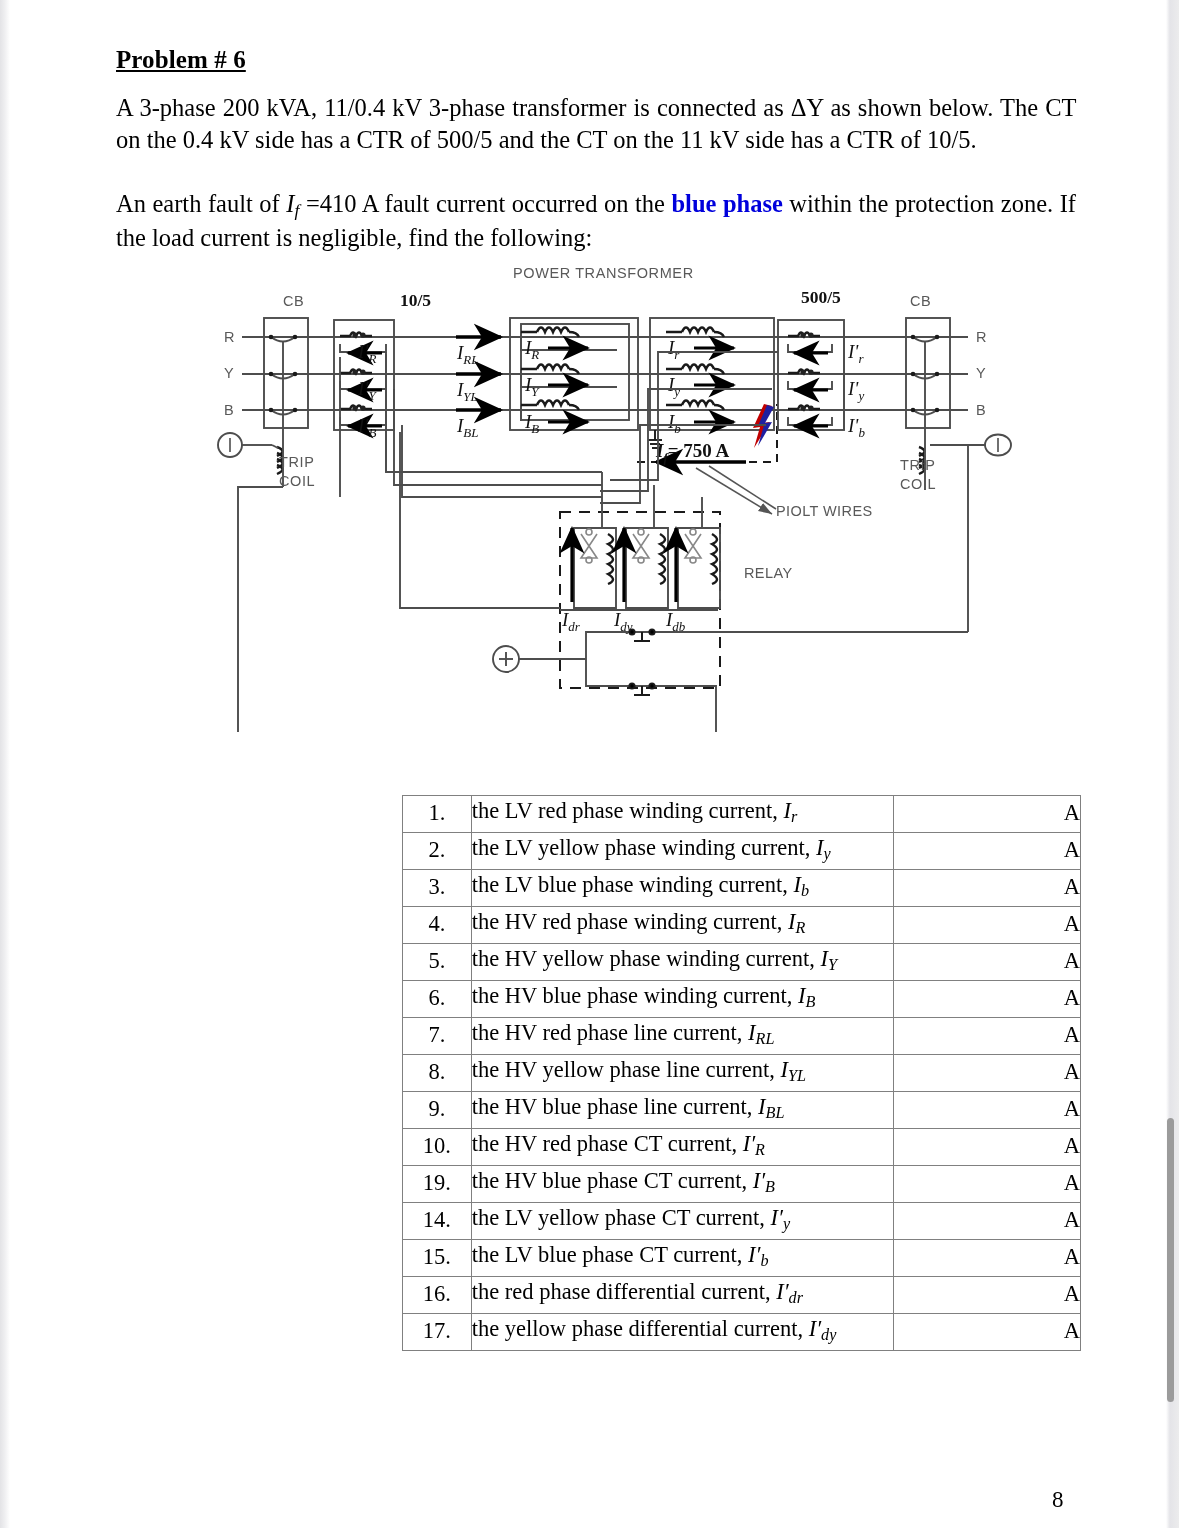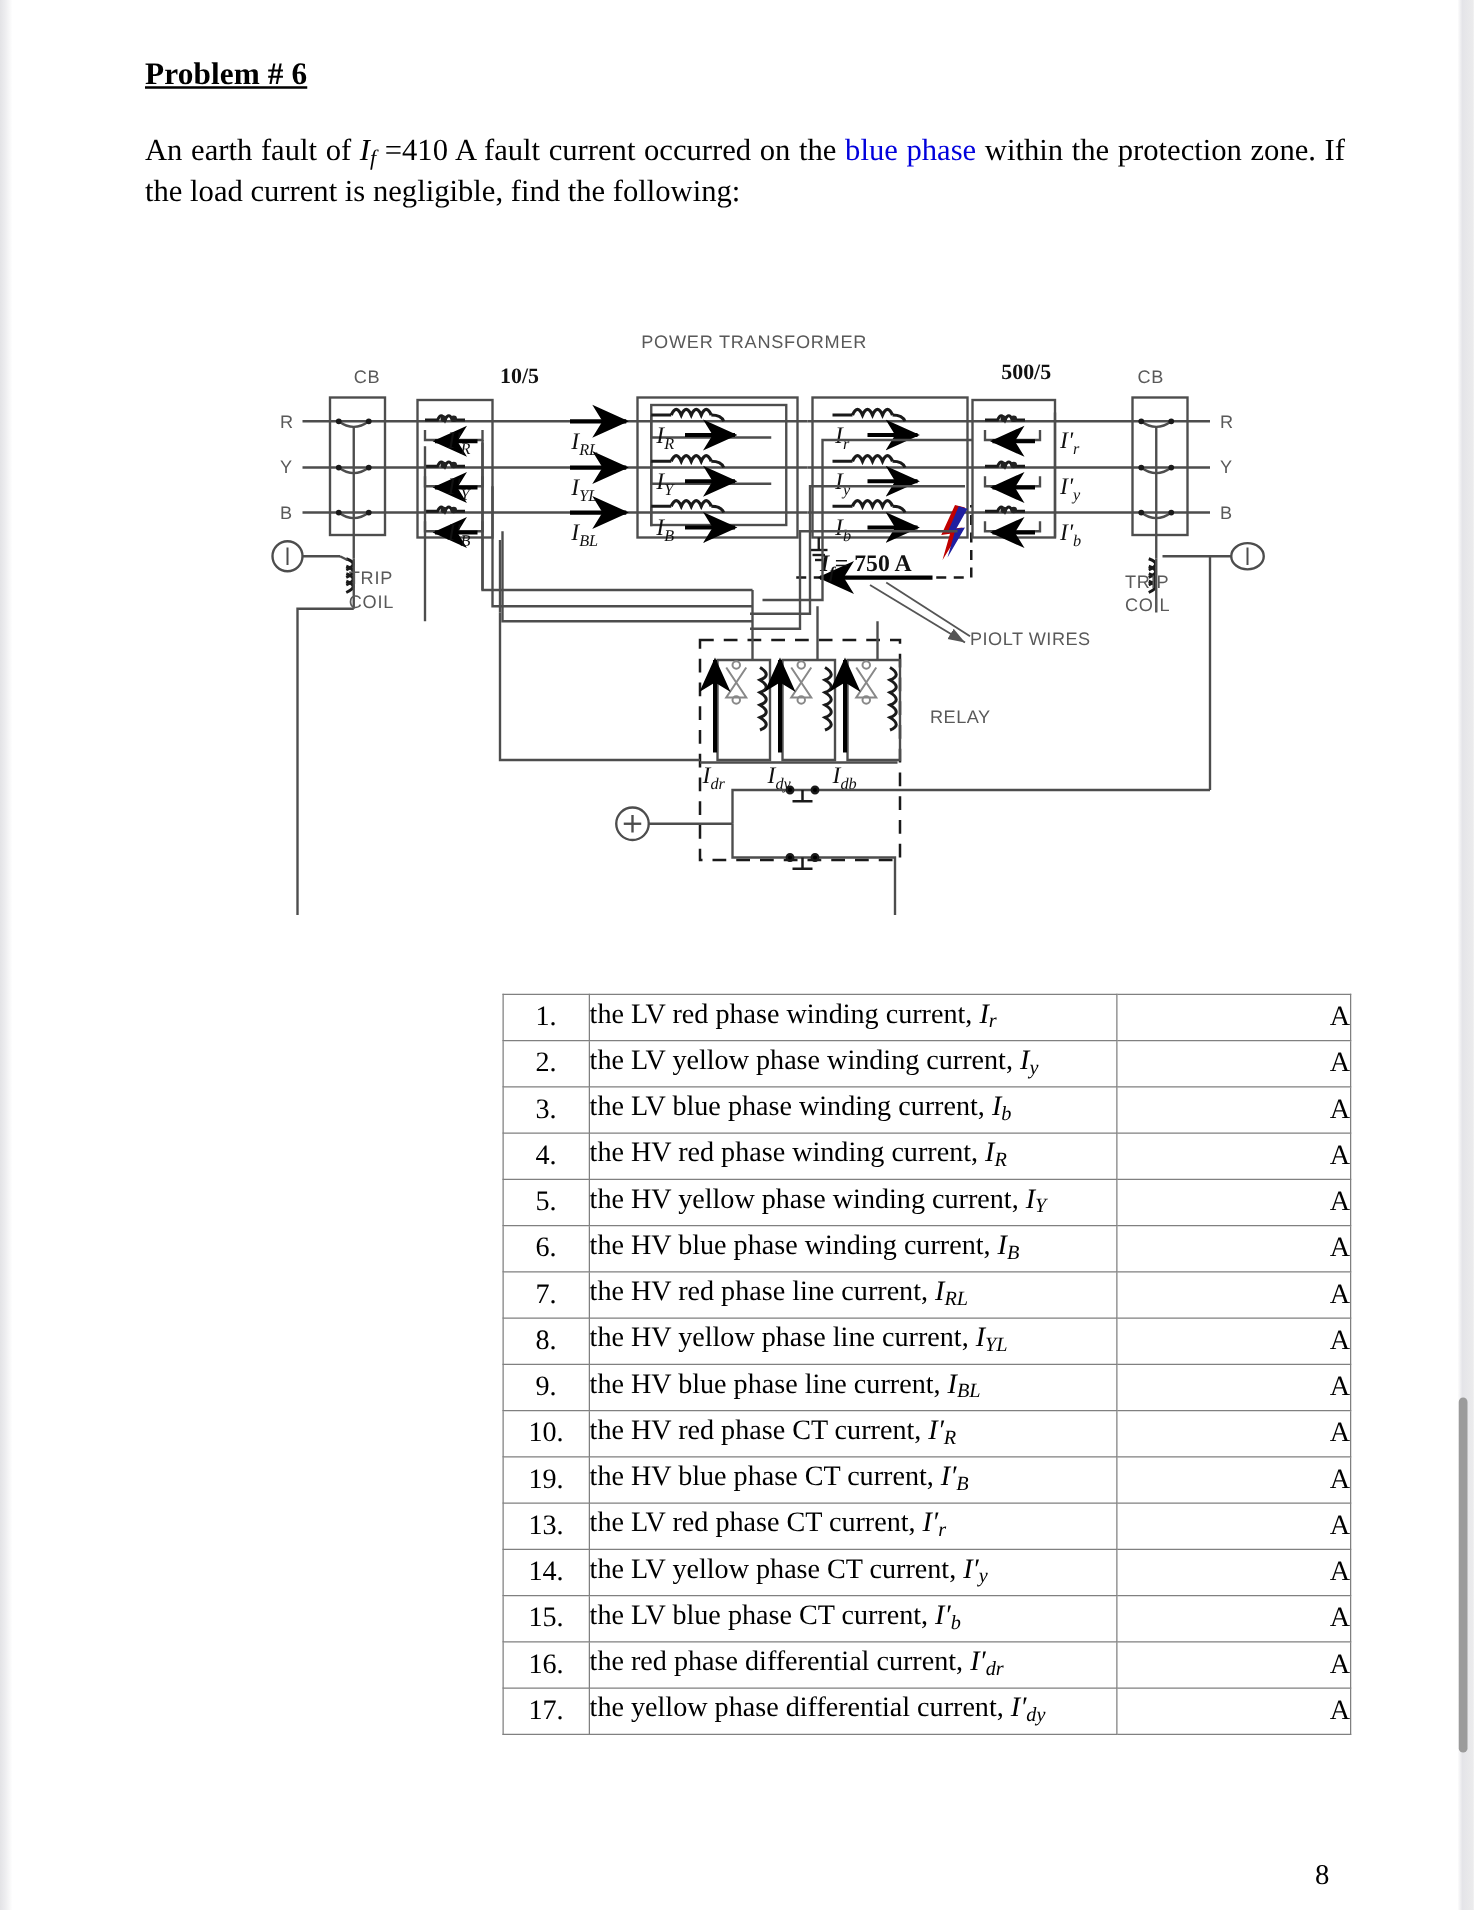--- a/index.html
+++ b/index.html
@@ -67,21 +67,21 @@
     margin: 0 0 18px 0;
     line-height: 1.1;
   }
   .para {
     font-size: 24.5px;
     line-height: 1.33;
     text-align: justify;
     margin: 0;
   }
   .para.second { margin-top: 31px; }
-  .blue-phase { color: #0000dc; font-weight: normal; }
+  .blue-phase { color: #0000dc; font-weight: bold; }
   .ital { font-style: italic; }
   .subf { font-size: 0.72em; font-style: italic; vertical-align: -0.24em; }
 
   
   #diagram-wrap {
     position: absolute;
     left: 206px;
     top: 262px;
     width: 820px;
     height: 470px;
@@ -130,20 +130,24 @@
 </head>
 <body>
 
 <div id="viewer-left-gutter"></div>
 
 <div id="page-sheet">
 
   <div id="prose">
     <div id="problem-title">Problem # 6</div>
 
+    <p class="para">
+      <span>A 3-phase 200 kVA, 11/0.4 kV 3-phase transformer is connected as ΔY as shown below. The CT</span>
+      <span>on the 0.4 kV side has a CTR of 500/5 and the CT on the 11 kV side has a CTR of 10/5.</span>
+    </p>
 
     <p class="para second">
       <span>An earth fault of </span><span class="ital">I</span><span class="subf">f</span><span> =410 A fault current occurred on the </span><span class="blue-phase">blue phase</span><span> within the protection zone.  If</span>
       <span>the load current is negligible, find the following:</span>
     </p>
   </div>
 
   <div id="diagram-wrap">
   <svg width="820" height="470" viewBox="0 0 820 470" xmlns="http://www.w3.org/2000/svg">
     <defs>
@@ -558,25 +562,20 @@
           <td class="col-num">10.</td>
           <td class="col-desc"><span>the HV red phase CT current, </span><span class="ital">I′</span><span class="subf">R</span></td>
           <td class="col-val">A</td>
         </tr>
         <tr>
           <td class="col-num">19.</td>
           <td class="col-desc"><span>the HV blue phase CT current, </span><span class="ital">I′</span><span class="subf">B</span></td>
           <td class="col-val">A</td>
         </tr>
         <tr>
-          <td class="col-num">13.</td>
-          <td class="col-desc"><span>the LV red phase CT current, </span><span class="ital">I′</span><span class="subf">r</span></td>
-          <td class="col-val">A</td>
-        </tr>
-        <tr>
           <td class="col-num">14.</td>
           <td class="col-desc"><span>the LV yellow phase CT current, </span><span class="ital">I′</span><span class="subf">y</span></td>
           <td class="col-val">A</td>
         </tr>
         <tr>
           <td class="col-num">15.</td>
           <td class="col-desc"><span>the LV blue phase CT current, </span><span class="ital">I′</span><span class="subf">b</span></td>
           <td class="col-val">A</td>
         </tr>
         <tr>

